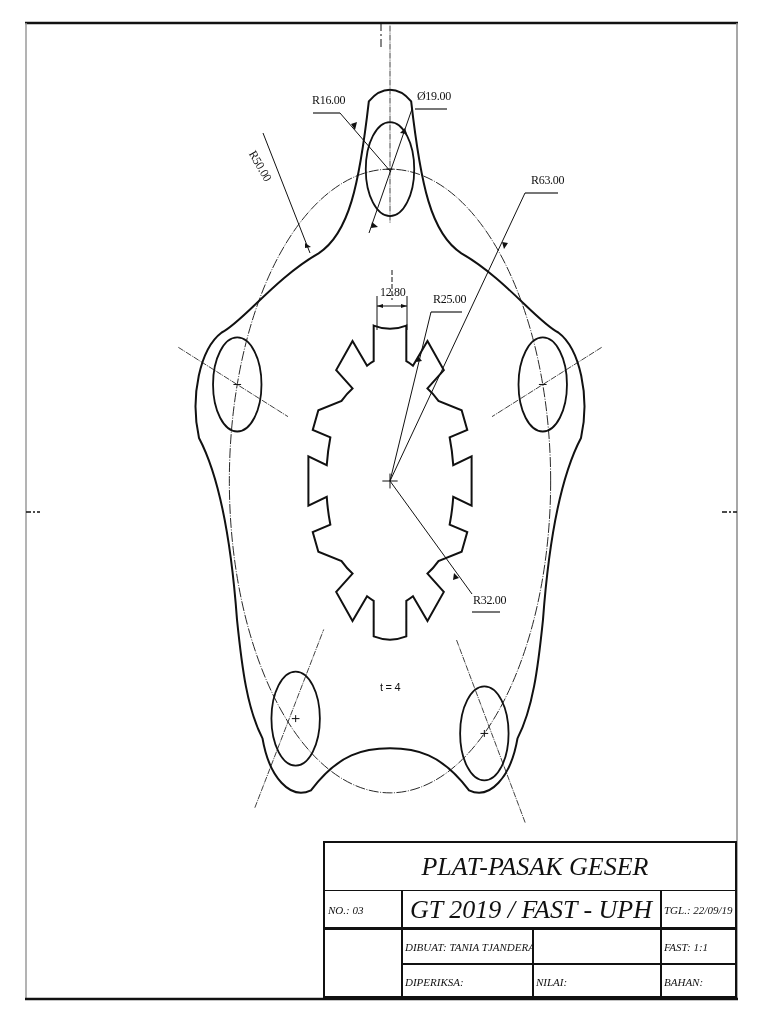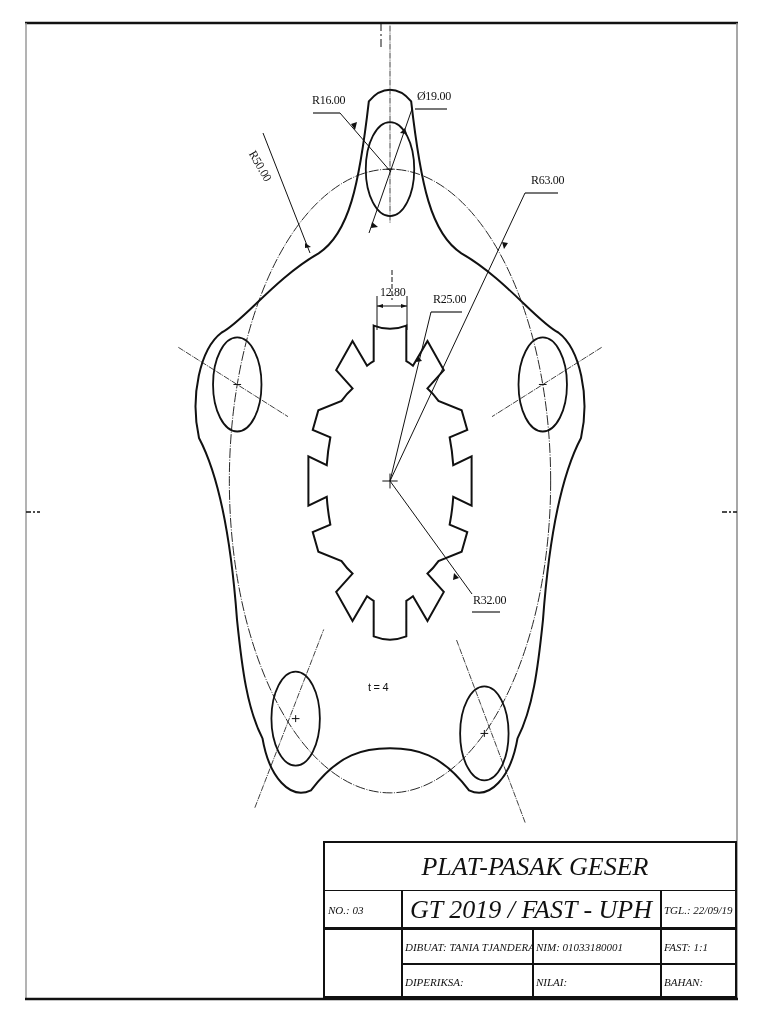--- a/index.html
+++ b/index.html
@@ -156,31 +156,30 @@
   </g>
 </svg>
 
 <div class="dim-label" style="left:312px;top:93px;">R16.00</div>
 <div class="dim-label" style="left:417px;top:89px;">Ø19.00</div>
 <div class="dim-label" style="left:258px;top:148px;transform:rotate(60deg);transform-origin:left top;">R50.00</div>
 <div class="dim-label" style="left:531px;top:173px;">R63.00</div>
 <div class="dim-label" style="left:380px;top:285px;">12.80</div>
 <div class="dim-label" style="left:433px;top:292px;">R25.00</div>
 <div class="dim-label" style="left:473px;top:593px;text-align:right;">R32.00</div>
-<div class="dim-label" style="left:368px;top:681px;font-family:'Liberation Sans',sans-serif;font-size:11px;">t = 4</div>
+<div class="dim-label" style="left:380px;top:681px;font-family:'Liberation Sans',sans-serif;font-size:11px;">t = 4</div>
 
 <div class="tb">
   <div class="tb-cell tb-title">PLAT-PASAK GESER</div>
 
   <div class="tb-cell small" style="left:0;top:48px;width:77px;height:37px;">NO.: 03</div>
   <div class="tb-cell tb-sub" style="left:77px;top:48px;width:258px;height:37px;">GT  2019  /  FAST - UPH</div>
   <div class="tb-cell small" style="left:336px;top:48px;width:84px;height:37px;">TGL.: 22/09/19</div>
 
   <div class="tb-cell small" style="left:77px;top:86px;width:131px;height:35px;">DIBUAT: TANIA TJANDERA</div>
-  <div class="tb-cell small" style="left:208px;top:86px;width:128px;height:35px;">NIM: 01033180001</div>
   <div class="tb-cell small" style="left:336px;top:86px;width:74px;height:35px;">FAST: 1:1</div>
 
   <div class="tb-cell small" style="left:208px;top:122px;width:128px;height:33px;">NILAI:</div>
   <div class="tb-cell small" style="left:77px;top:122px;width:131px;height:33px;">DIPERIKSA:</div>
   <div class="tb-cell small" style="left:336px;top:122px;width:74px;height:33px;">BAHAN:</div>
 
   <div class="hl" style="left:0;top:84px;width:410px;height:2.5px;"></div>
   <div class="hl" style="left:77px;top:120px;width:333px;"></div>
   <div class="vl" style="left:76px;top:48px;height:107px;"></div>
   <div class="vl" style="left:335px;top:48px;height:107px;"></div>

